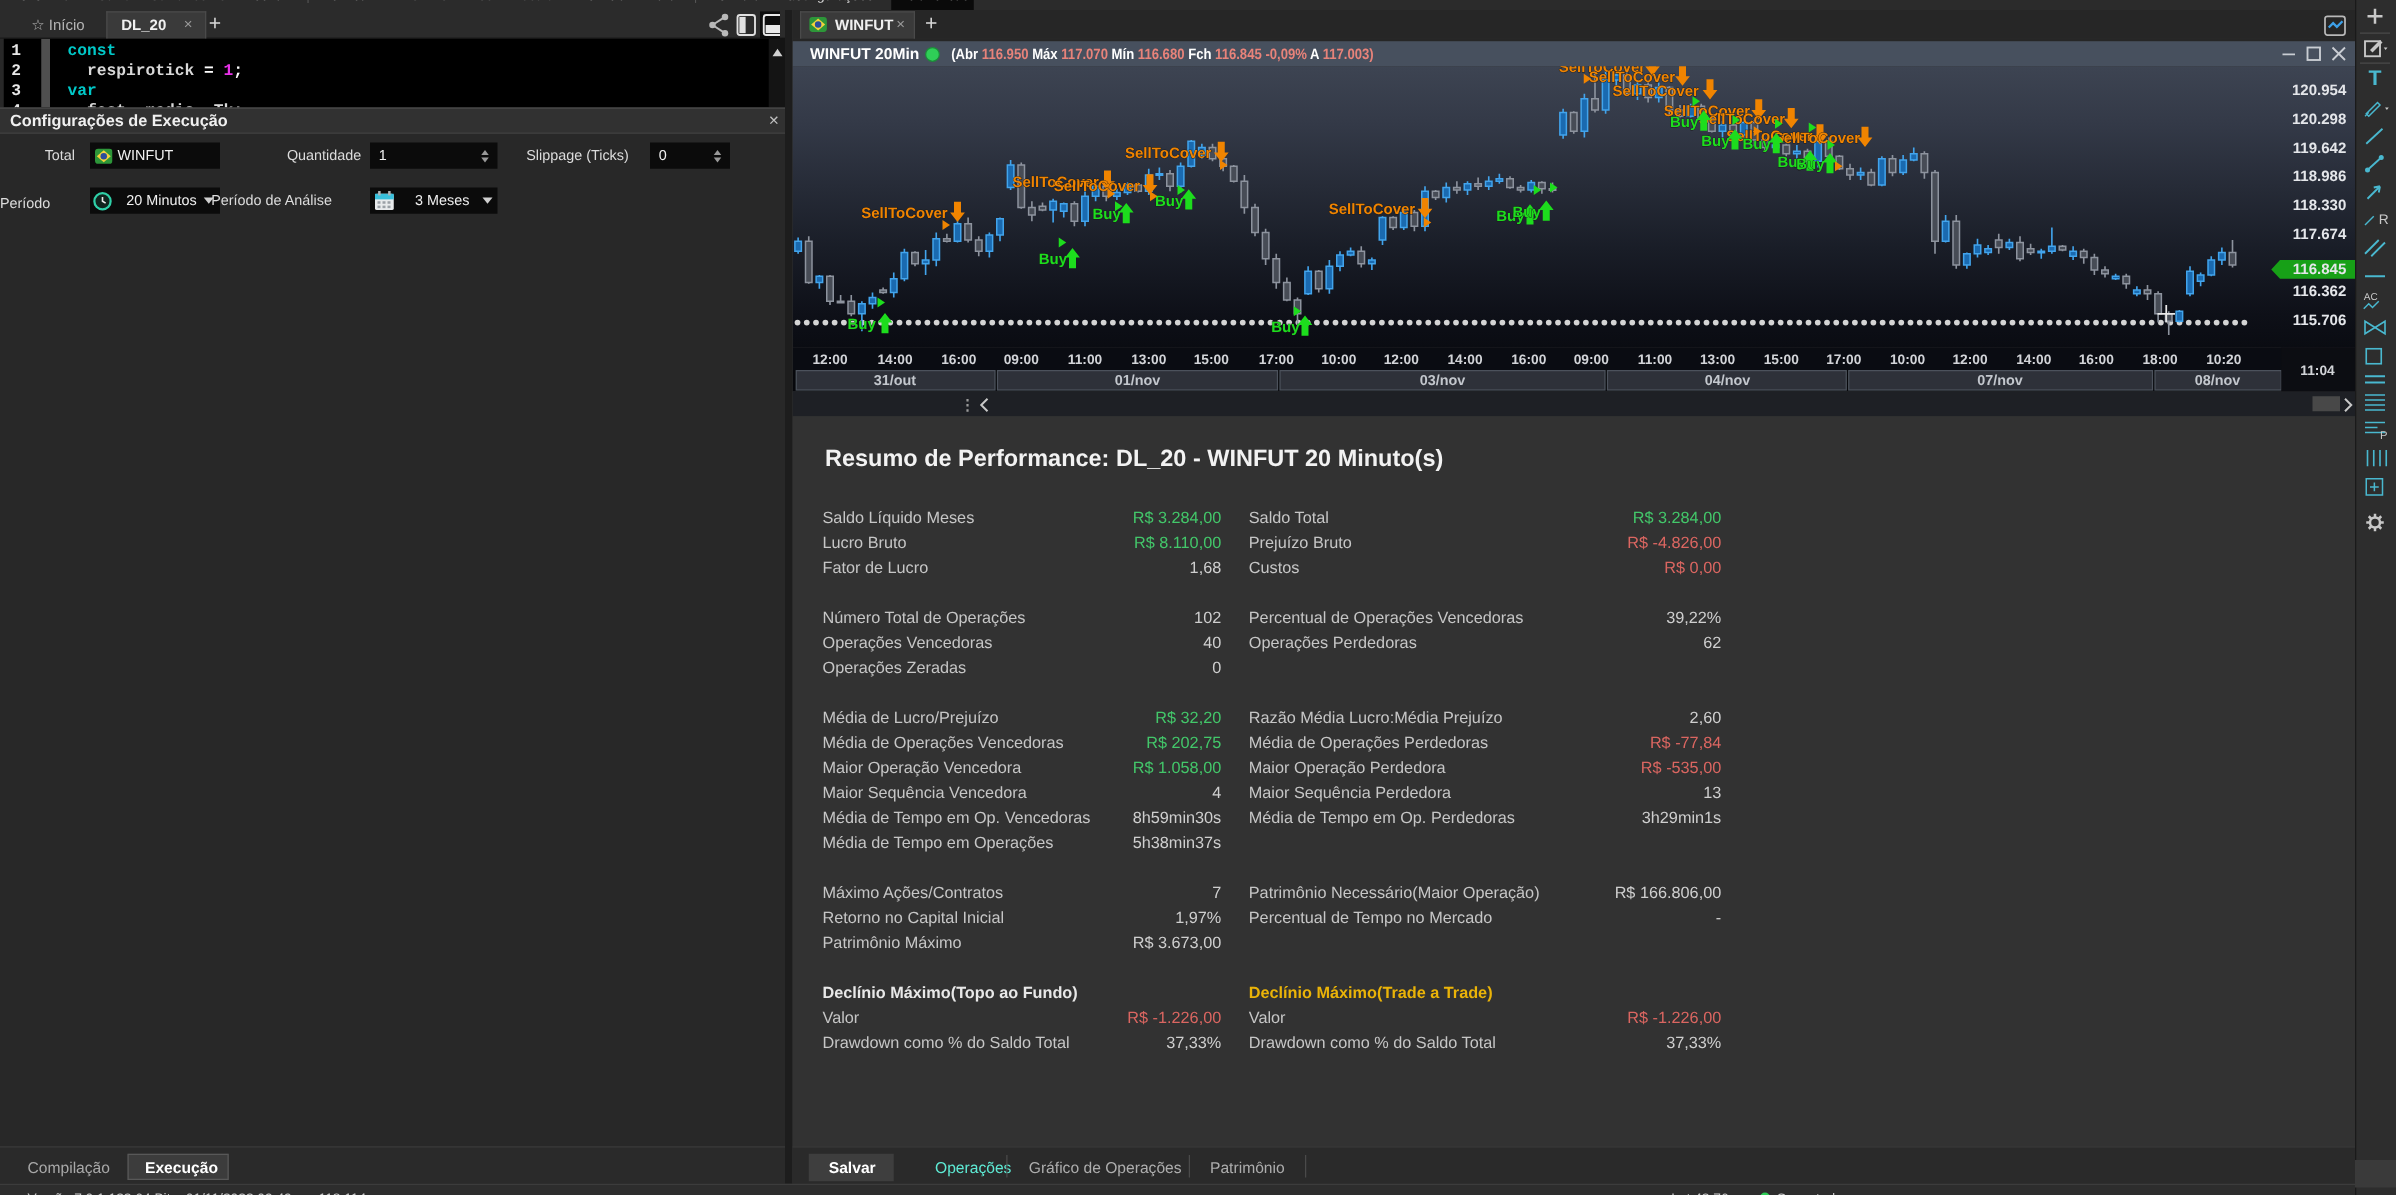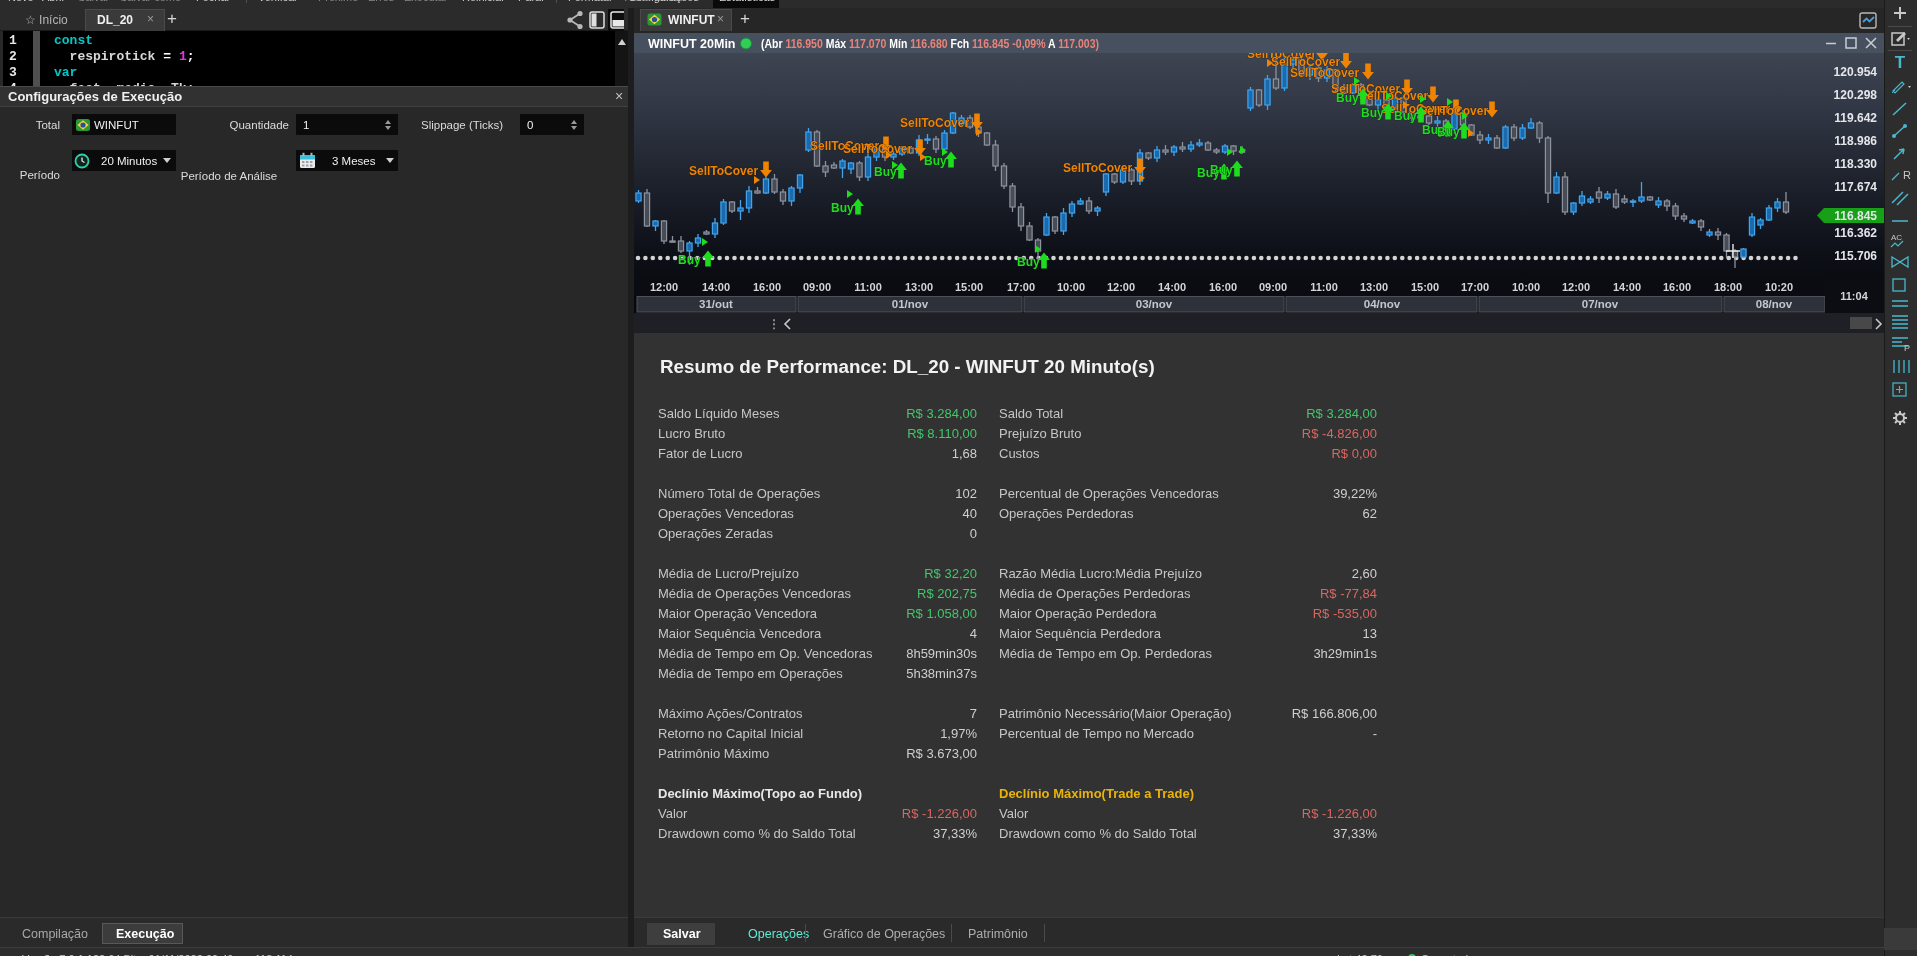--- a/index.html
+++ b/index.html
@@ -749,29 +749,29 @@
     <div style="width:0;height:0;border:3.5px solid transparent;border-bottom:4.5px solid #999;margin-bottom:2px"></div>
     <div style="width:0;height:0;border:3.5px solid transparent;border-top:4.5px solid #999"></div>
   </div>
 <div class="fl" style="left:421px;top:119px">Slippage (Ticks)</div>
 <div class="fb" style="left:520px;top:114px;width:64px;height:21px"></div>
 <div class="fv" style="left:527px;top:119px">0</div>
 <div style="position:absolute;left:571px;top:117px;width:10px;height:16px">
     <div style="width:0;height:0;border:3.5px solid transparent;border-bottom:4.5px solid #999;margin-bottom:2px"></div>
     <div style="width:0;height:0;border:3.5px solid transparent;border-top:4.5px solid #999"></div>
   </div>
-<div class="fl" style="left:0px;top:169px;width:60px;text-align:right">Período</div>
+<div class="fl" style="left:0px;top:157px;width:60px;text-align:left">Período</div>
 <div class="fb" style="left:72px;top:150px;width:104px;height:21px"></div>
 <svg width="16" height="16" style="position:absolute;left:74px;top:153px">
     <circle cx="8" cy="8" r="6.5" fill="#10241e" stroke="#2fd0a8" stroke-width="1.8"></circle>
     <path d="M8 4.5 V8 L10.5 9.5" stroke="#e8e8e8" stroke-width="1.3" fill="none"></path>
   </svg>
 <div class="fv" style="left:101px;top:155px">20 Minutos</div>
 <div style="position:absolute;left:163px;top:158px;width:0;height:0;border:4px solid transparent;border-top:5px solid #d0d0d0"></div>
-<div class="fl" style="left:169px;top:170px;width:120px;text-align:center">Período de Análise</div>
+<div class="fl" style="left:169px;top:155px;width:120px;text-align:left">Período de Análise</div>
 <div class="fb" style="left:296px;top:150px;width:102px;height:21px"></div>
 <svg width="17" height="17" style="position:absolute;left:299px;top:152px">
     <rect x="1" y="3" width="15" height="13" rx="1.5" fill="#e8eaec"></rect>
     <rect x="1" y="3" width="15" height="4.5" fill="#39c0dc"></rect>
     <rect x="3.5" y="0.8" width="2" height="3.5" fill="#b0b4b8"></rect>
     <rect x="11.5" y="0.8" width="2" height="3.5" fill="#b0b4b8"></rect>
     <g fill="#9aa0a6">
       <rect x="3" y="9" width="2.4" height="2"></rect>
       <rect x="7" y="9" width="2.4" height="2"></rect>
       <rect x="11" y="9" width="2.4" height="2"></rect>

